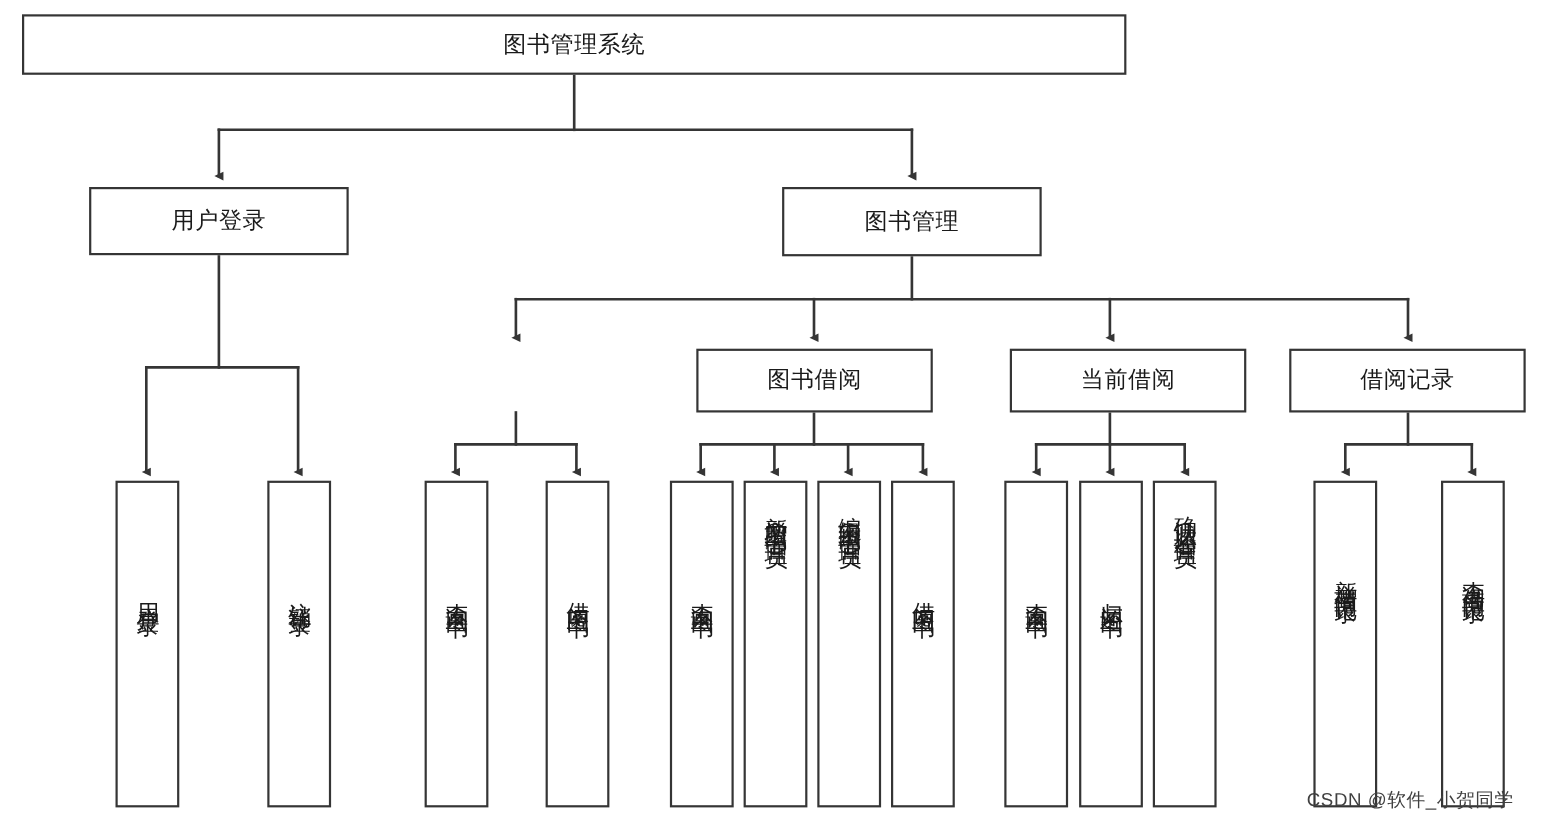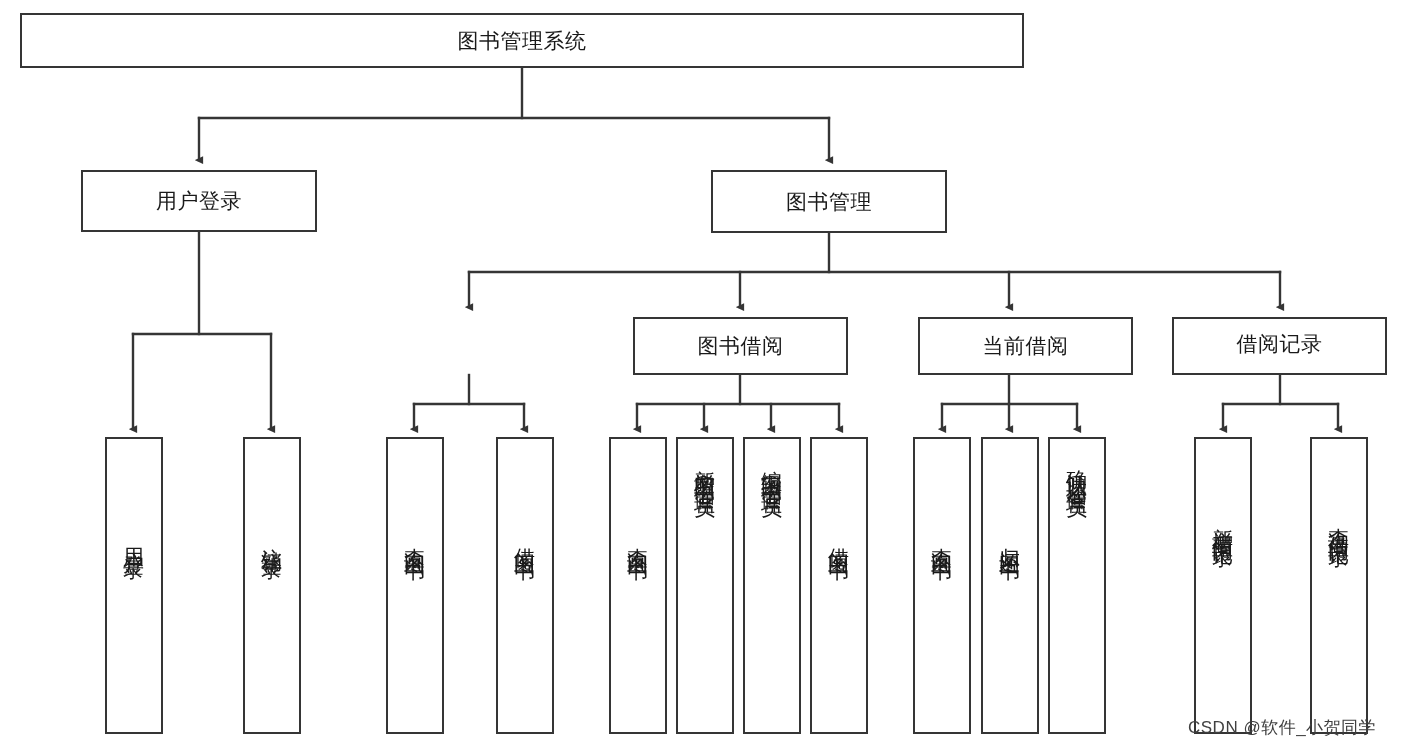--- a/index.html
+++ b/index.html
@@ -138,21 +138,21 @@
   <div class="node-box node-horizontal" style="left:711px; top:170px; width:236px; height:63px;">
     <span class="node-label">图书管理</span>
   </div>
 
   <div class="node-box node-horizontal" style="left:633px; top:317px; width:215px; height:58px;">
     <span class="node-label">图书借阅</span>
   </div>
   <div class="node-box node-horizontal" style="left:918px; top:317px; width:215px; height:58px;">
     <span class="node-label">当前借阅</span>
   </div>
-  <div class="node-box node-horizontal" style="left:1172px; top:317px; width:215px; height:58px;font-family:Liberation Mono, monospace;">
+  <div class="node-box node-horizontal" style="left:1172px; top:317px; width:215px; height:58px;">
     <span class="node-label">借阅记录</span>
   </div>
 
   <div class="node-box node-vertical pad-low" style="left:105px; top:437px; width:58px; height:297px;">
     <span class="node-label">用户登录</span>
   </div>
   <div class="node-box node-vertical pad-low" style="left:243px; top:437px; width:58px; height:297px;">
     <span class="node-label">注销登录</span>
   </div>
 

